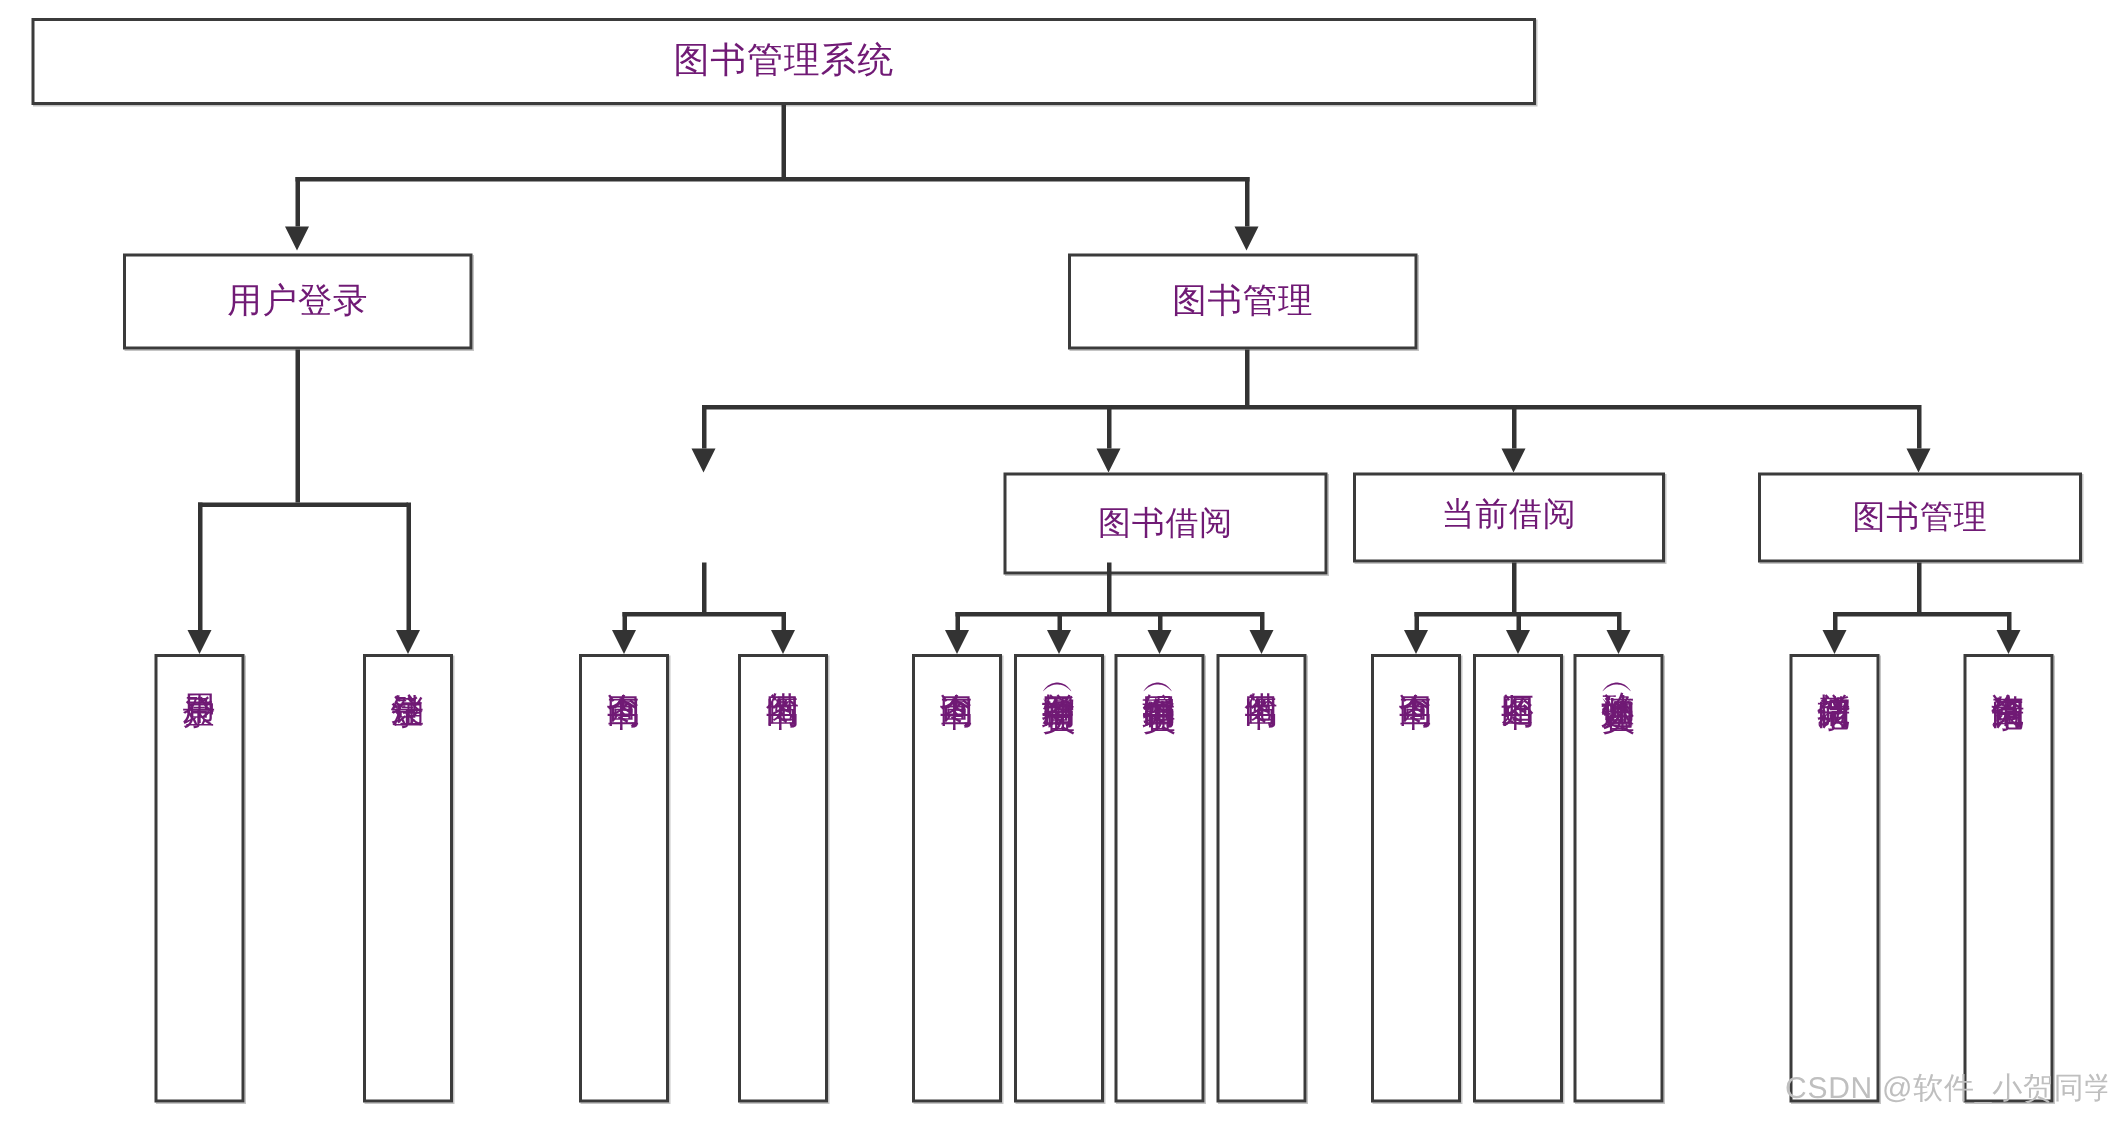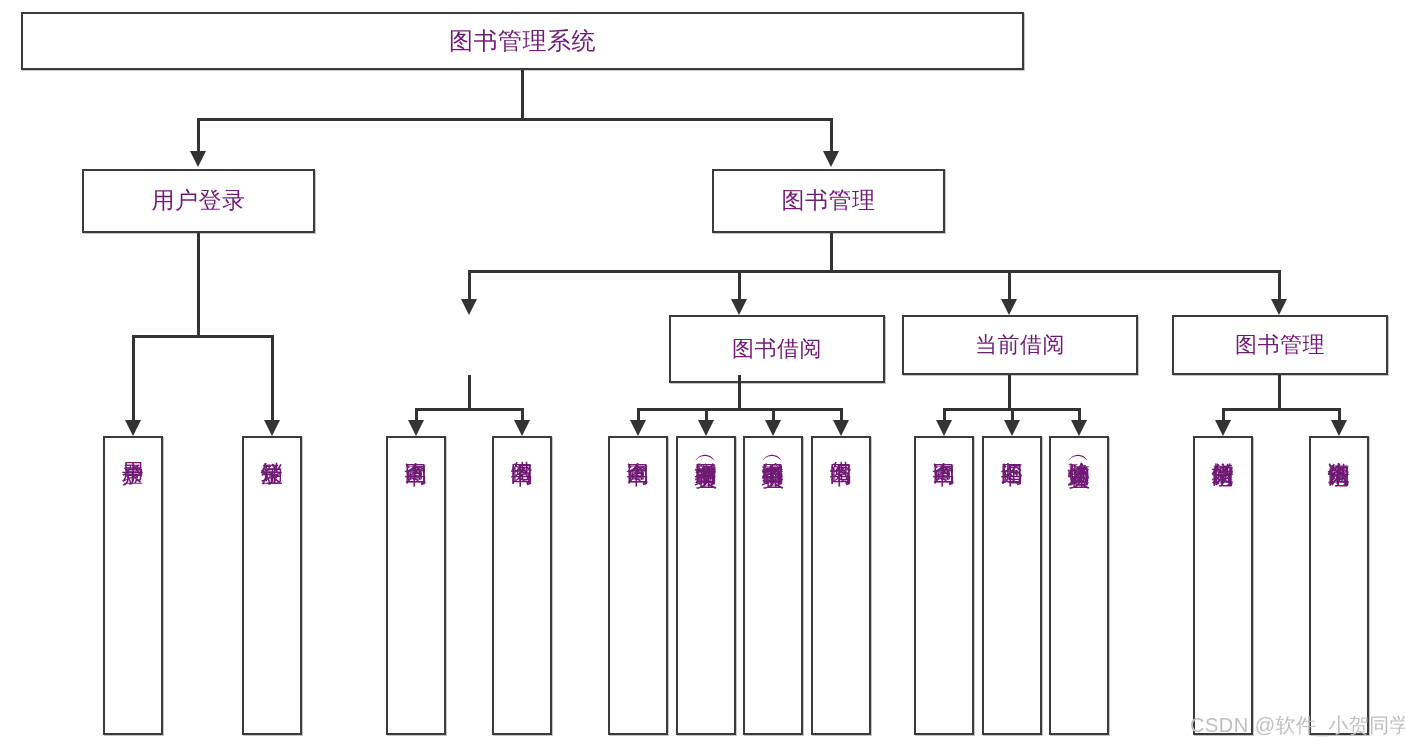--- a/index.html
+++ b/index.html
@@ -130,21 +130,21 @@
 
   <div class="edge v" style="left:1008px; top:270px; width:2.5px; height:29px;"></div>
   <div class="arrow" style="left:1001px; top:299px;"></div>
 
   <div class="edge v" style="left:1278px; top:270px; width:2.5px; height:29px;"></div>
   <div class="arrow" style="left:1271px; top:299px;"></div>
 
   <div class="node sub" style="left:632px; top:315px; width:216px; height:68px;margin-left:37px;">
     <span class="label">图书借阅</span>
   </div>
-  <div class="node sub" style="left:902px; top:315px; width:236px; height:60px;">
+  <div class="node sub" style="left:902px; top:315px; width:208px; height:60px;font-family:Liberation Mono, monospace;">
     <span class="label">当前借阅</span>
   </div>
   <div class="node sub" style="left:1172px; top:315px; width:216px; height:60px;">
     <span class="label">图书管理</span>
   </div>
 
   <div class="edge v" style="left:468px; top:375px; width:2.5px; height:33px;"></div>
   <div class="edge h" style="left:415px; top:408px; width:108px; height:2.5px;"></div>
   <div class="edge v" style="left:415px; top:408px; width:2.5px; height:12px;"></div>
   <div class="arrow" style="left:408px; top:420px;"></div>

